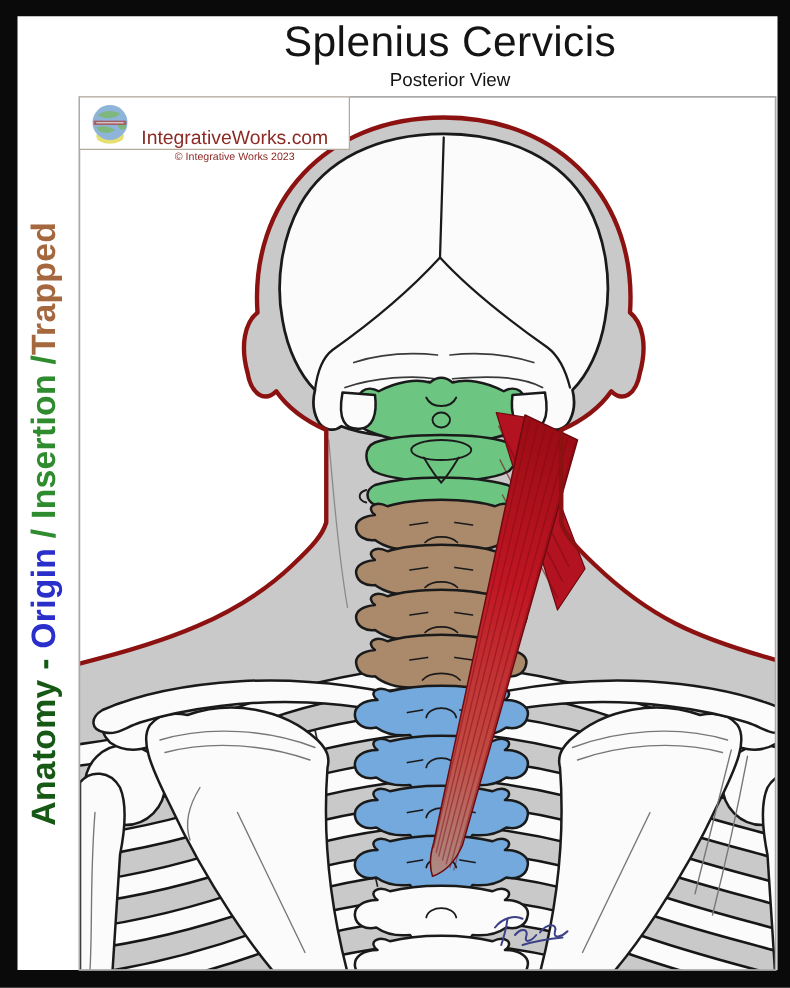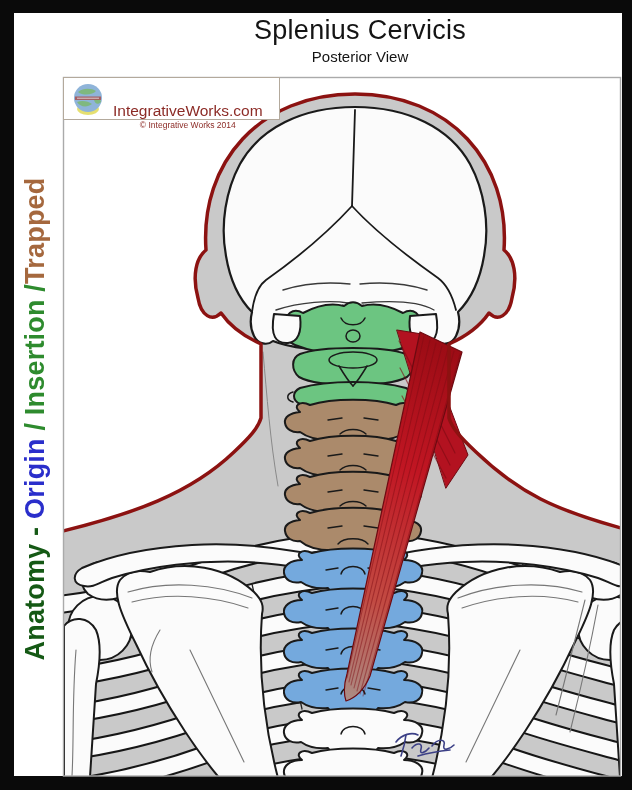--- a/index.html
+++ b/index.html
@@ -4,21 +4,21 @@
 <style>
   html,body{margin:0;padding:0;background:#222;}
   *{box-sizing:border-box;}
   .frame{
     position:relative;width:632px;height:790px;background:#0a0a0a;
     font-family:"Liberation Sans","DejaVu Sans",sans-serif;overflow:hidden;
   }
   .page{position:absolute;left:14px;top:13px;width:608px;height:763px;background:#ffffff;z-index:0;}
   .art{position:absolute;left:0;top:0;width:632px;height:790px;z-index:1;}
   .header{position:absolute;left:110px;top:15px;width:500px;text-align:center;z-index:4;color:#141414;}
-  .title{font-size:27px;letter-spacing:.3px;}
+  .title{font-size:34px;letter-spacing:.3px;}
   .subtitle{font-size:15px;margin-top:2px;}
   .logo-box{
     position:absolute;left:63px;top:77px;width:217px;height:43px;background:#fff;
     border:1px solid #b3a99c;display:flex;align-items:center;padding-left:7px;gap:8px;z-index:3;
   }
   .logo-text{display:flex;flex-direction:column;align-items:center;line-height:1.05;}
   .site{font-size:15.5px;color:var(--brand-maroon,#8c2b26);margin-top:36px;}
   .copy{font-size:8.5px;color:var(--brand-maroon,#8c2b26);margin-top:1px;}
   .side-label{position:absolute;left:12px;top:136px;width:46px;height:566px;z-index:4;}
   .side-label-inner{
@@ -260,20 +260,20 @@
       <ellipse cx="17" cy="27" rx="11" ry="6" fill="#e6e070"></ellipse>
       <circle cx="17" cy="16" r="14" fill="#8fb4d9"></circle>
       <path d="M 7 10 C 12 6 20 6 25 9 C 22 13 12 14 7 10 Z" fill="#7fb87f"></path>
       <path d="M 6 20 C 11 18 17 19 21 22 C 16 26 9 25 6 20 Z" fill="#7fb87f"></path>
       <path d="M 23 18 C 27 16 30 17 30 20 C 27 23 24 22 23 18 Z" fill="#7fb87f"></path>
       <rect x="4" y="14.5" width="26" height="3.5" fill="#a85050" opacity=".85"></rect>
       <rect x="6" y="15.7" width="22" height="1" fill="#e8e8e8" opacity=".8"></rect>
     </svg>
     <div class="logo-text">
       <div class="site">IntegrativeWorks.com</div>
-      <div class="copy">© Integrative Works 2014</div>
+      <div class="copy">© Integrative Works 2023</div>
     </div>
   </div>
 
   <div class="side-label">
     <div class="side-label-inner"><span style="color: rgb(21, 89, 21);">Anatomy</span><span style="color: rgb(21, 89, 21);"> - </span><span style="color: rgb(42, 46, 203);">Origin</span><span style="color: rgb(46, 139, 46);"> / </span><span style="color: rgb(46, 139, 46);">Insertion</span><span style="color: rgb(46, 139, 46);"> /</span><span style="color: rgb(165, 104, 62);">Trapped</span></div>
   </div>
 </div>
 
 </body></html>

